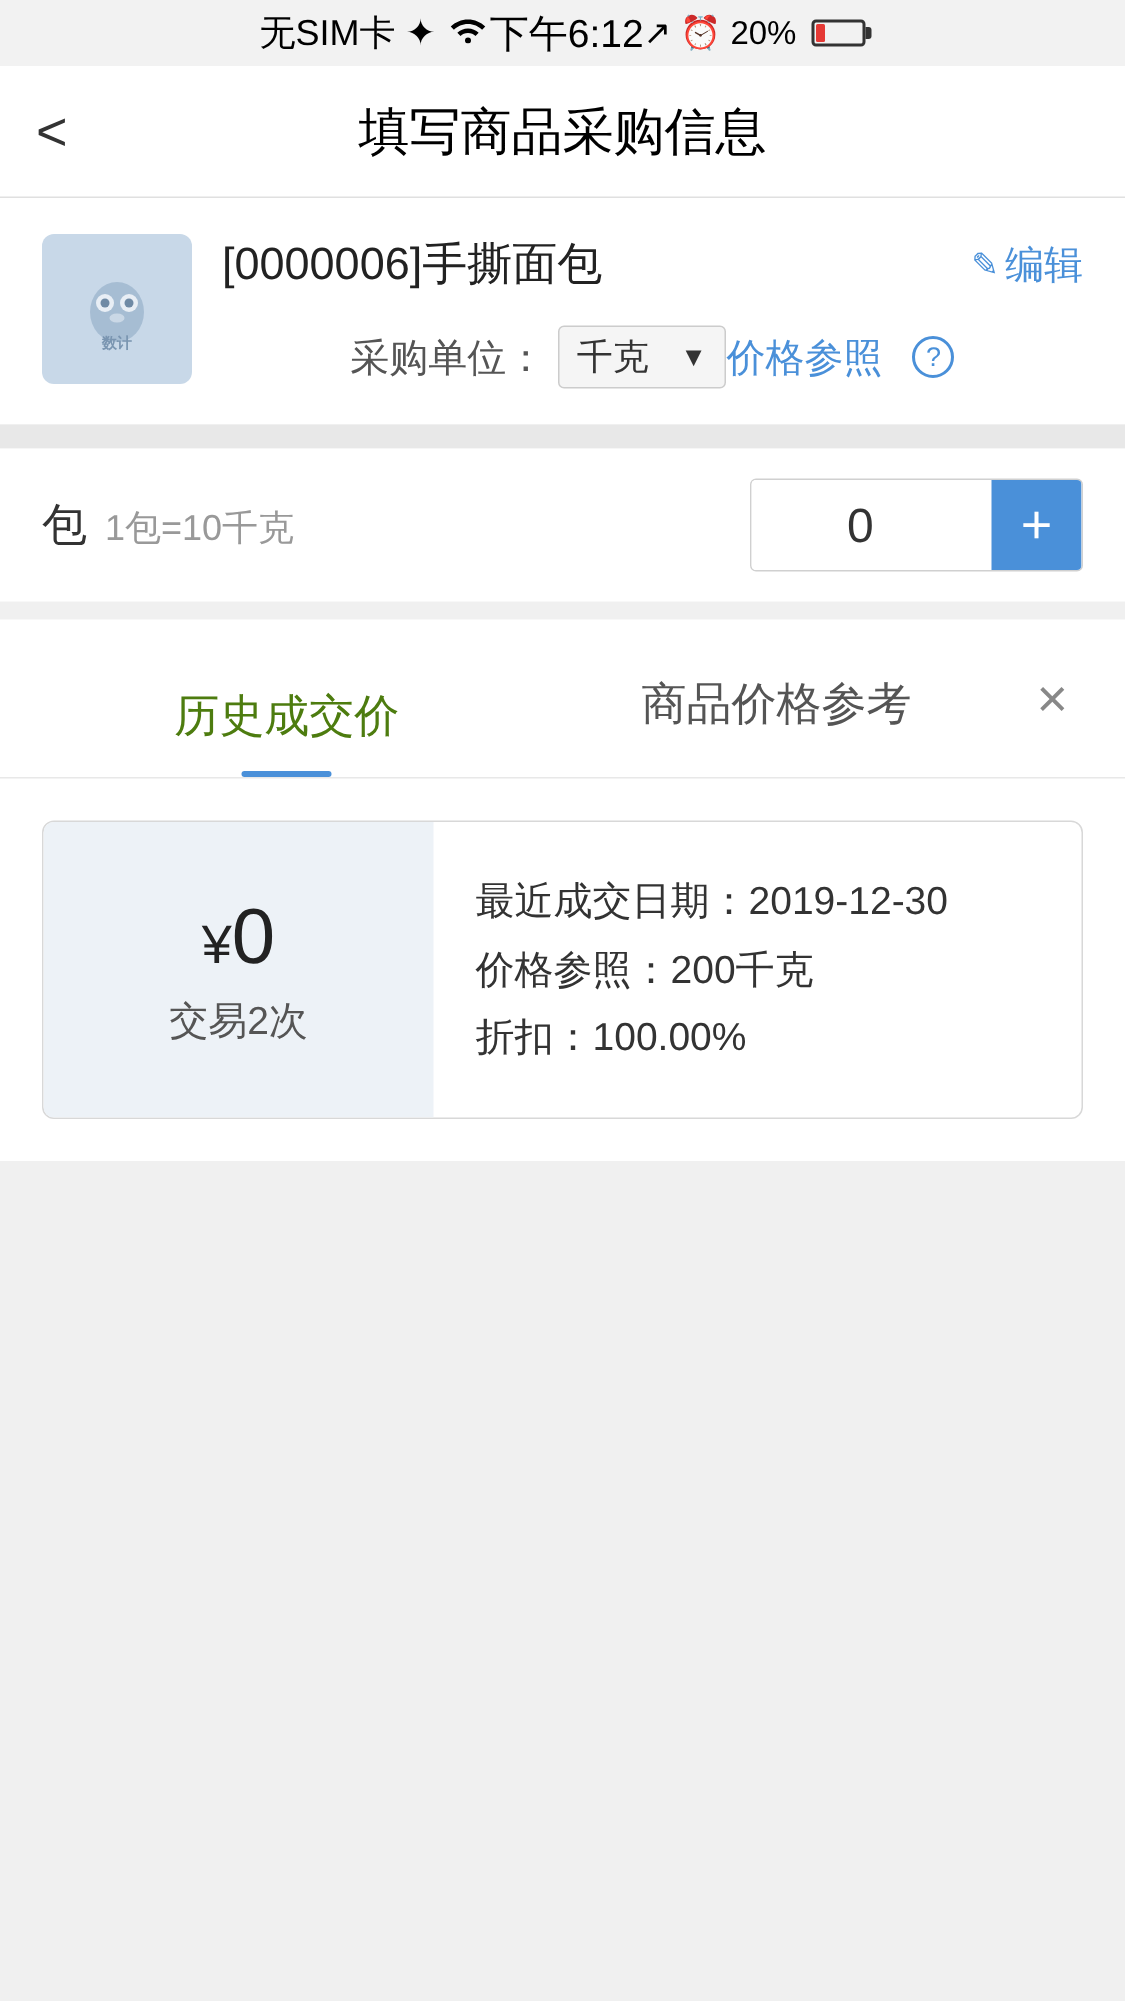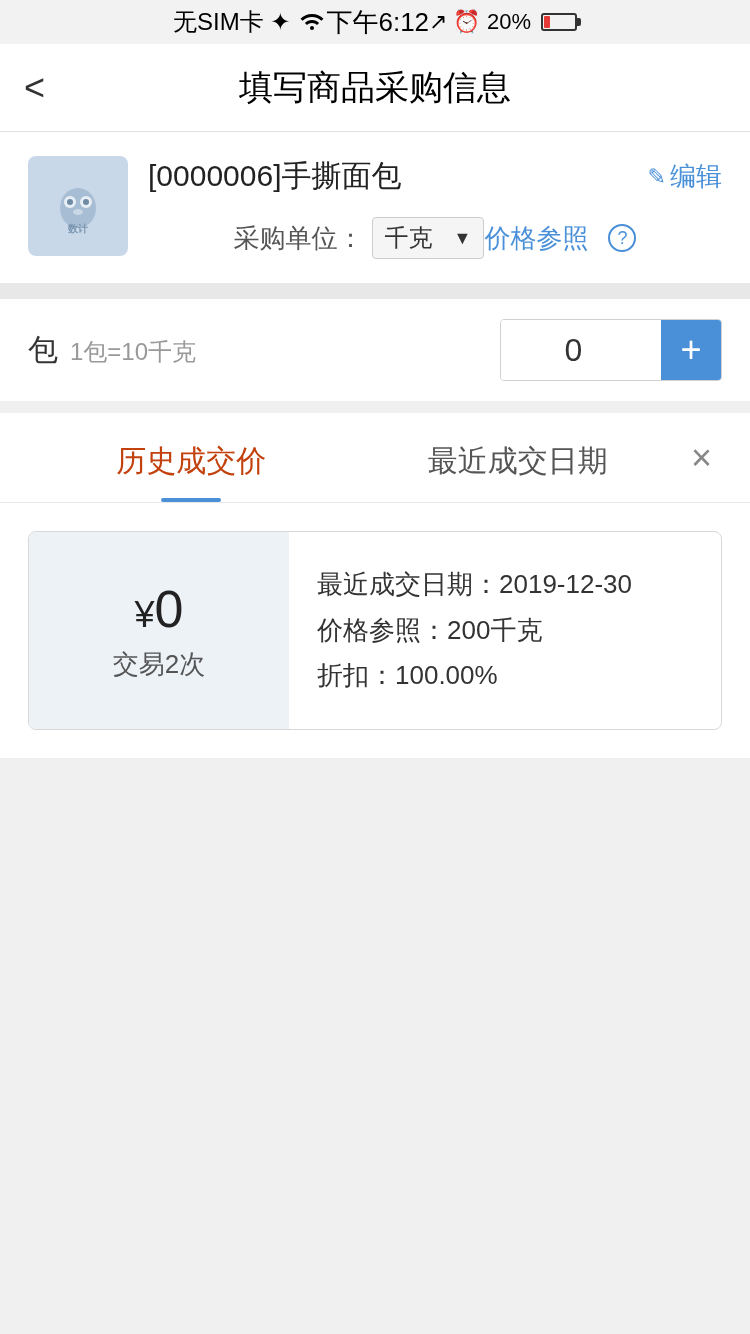--- a/index.html
+++ b/index.html
@@ -245,22 +245,23 @@
     }
     .tab-item {
       flex: 1;
       text-align: center;
       padding: 28px 0 20px;
       font-size: 30px;
       cursor: pointer;
       position: relative;
     }
     .tab-item.active {
-      color: #c2410c;
+      color: #4d7c0f;
       font-weight: 500;
+      margin-top: 16px;
     }
     .tab-item.inactive {
       color: #555;
     }
     .tab-underline {
       position: absolute;
       bottom: 0;
       left: 50%;
       transform: translateX(-50%);
       width: 60px;
@@ -413,21 +414,21 @@
   </div>
 </div>
 
 <div class="tab-panel">
   <div class="tab-bar">
     <div class="tab-item active">
       <span>历史成交价</span>
       <div class="tab-underline"></div>
     </div>
     <div class="tab-item inactive">
-      <span>最近成交日期</span>
+      <span>商品价格参考</span>
     </div>
     <div class="tab-close">×</div>
   </div>
 
   <div class="tab-content">
     <div class="history-card">
       <div class="history-card-left">
         <div class="history-price">
           <span class="currency">¥</span><span>0</span>
         </div>

